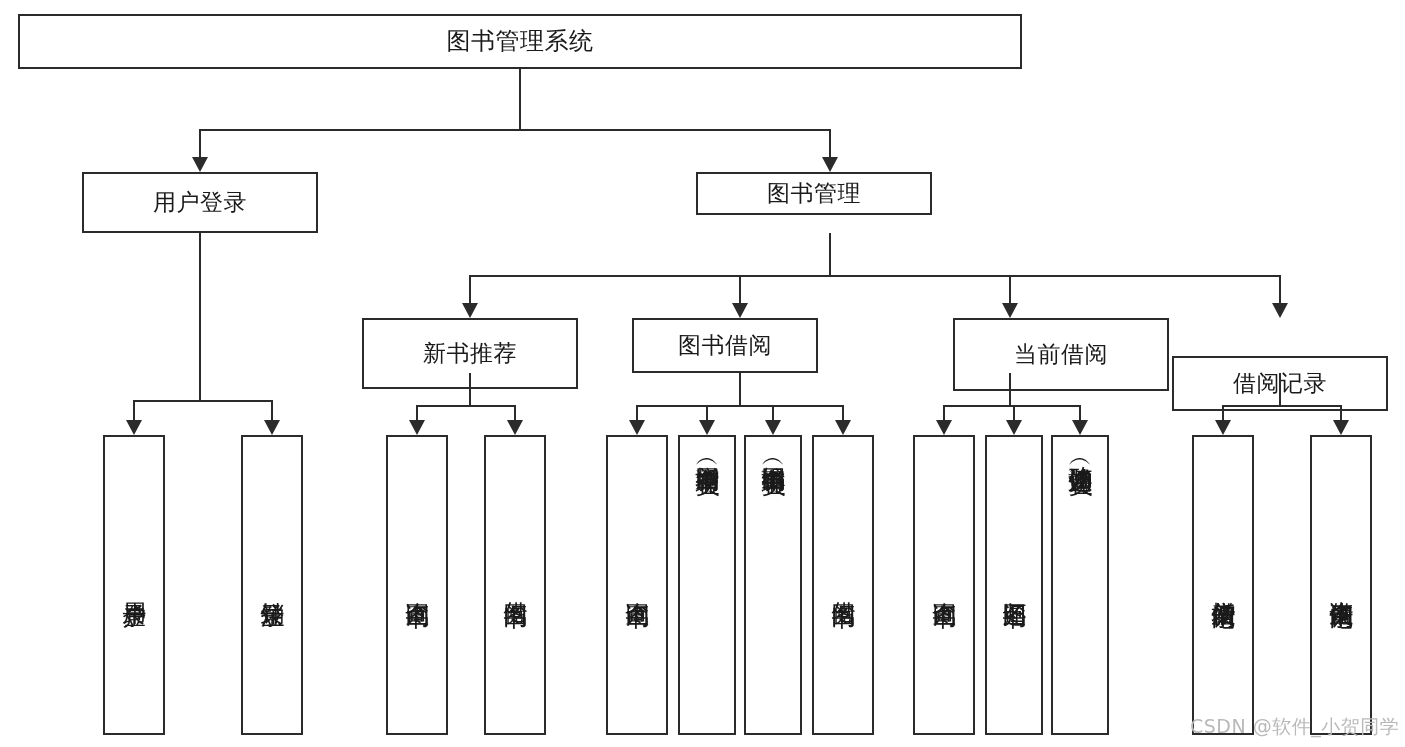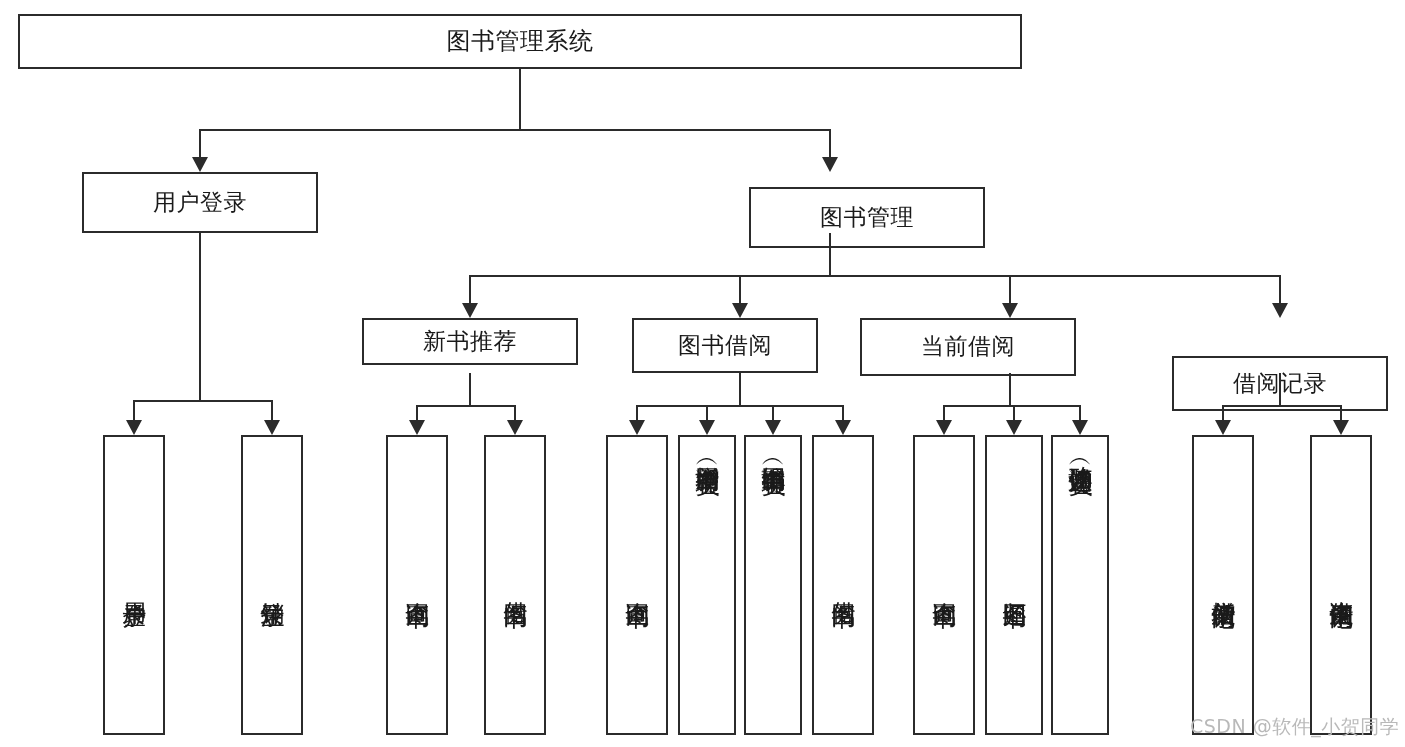--- a/index.html
+++ b/index.html
@@ -85,33 +85,33 @@
 <div id="canvas">
 
   <div class="node root horiz" style="left:18px; top:14px; width:1004px; height:55px;">
     <span class="label">图书管理系统</span>
   </div>
 
   <div class="node horiz" style="left:82px; top:172px; width:236px; height:61px;">
     <span class="label">用户登录</span>
   </div>
 
-  <div class="node horiz" style="left:749px; top:172px; width:236px; height:61px;margin-top:15px;">
+  <div class="node horiz" style="left:696px; top:172px; width:236px; height:43px;">
     <span class="label">图书管理</span>
   </div>
 
-  <div class="node horiz" style="left:362px; top:318px; width:216px; height:47px;">
+  <div class="node horiz" style="left:362px; top:318px; width:216px; height:71px;">
     <span class="label">新书推荐</span>
   </div>
 
   <div class="node horiz" style="left:632px; top:318px; width:186px; height:55px;">
     <span class="label">图书借阅</span>
   </div>
 
-  <div class="node horiz" style="left:860px; top:318px; width:216px; height:58px;">
+  <div class="node horiz" style="left:953px; top:318px; width:216px; height:73px;">
     <span class="label">当前借阅</span>
   </div>
 
   <div class="node horiz" style="left:1172px; top:318px; width:216px; height:55px;margin-top:38px;">
     <span class="label">借阅记录</span>
   </div>
 
   <div class="node vert mid" style="left:103px; top:435px; width:62px; height:300px;">
     <span class="label">用户登录</span>
   </div>

